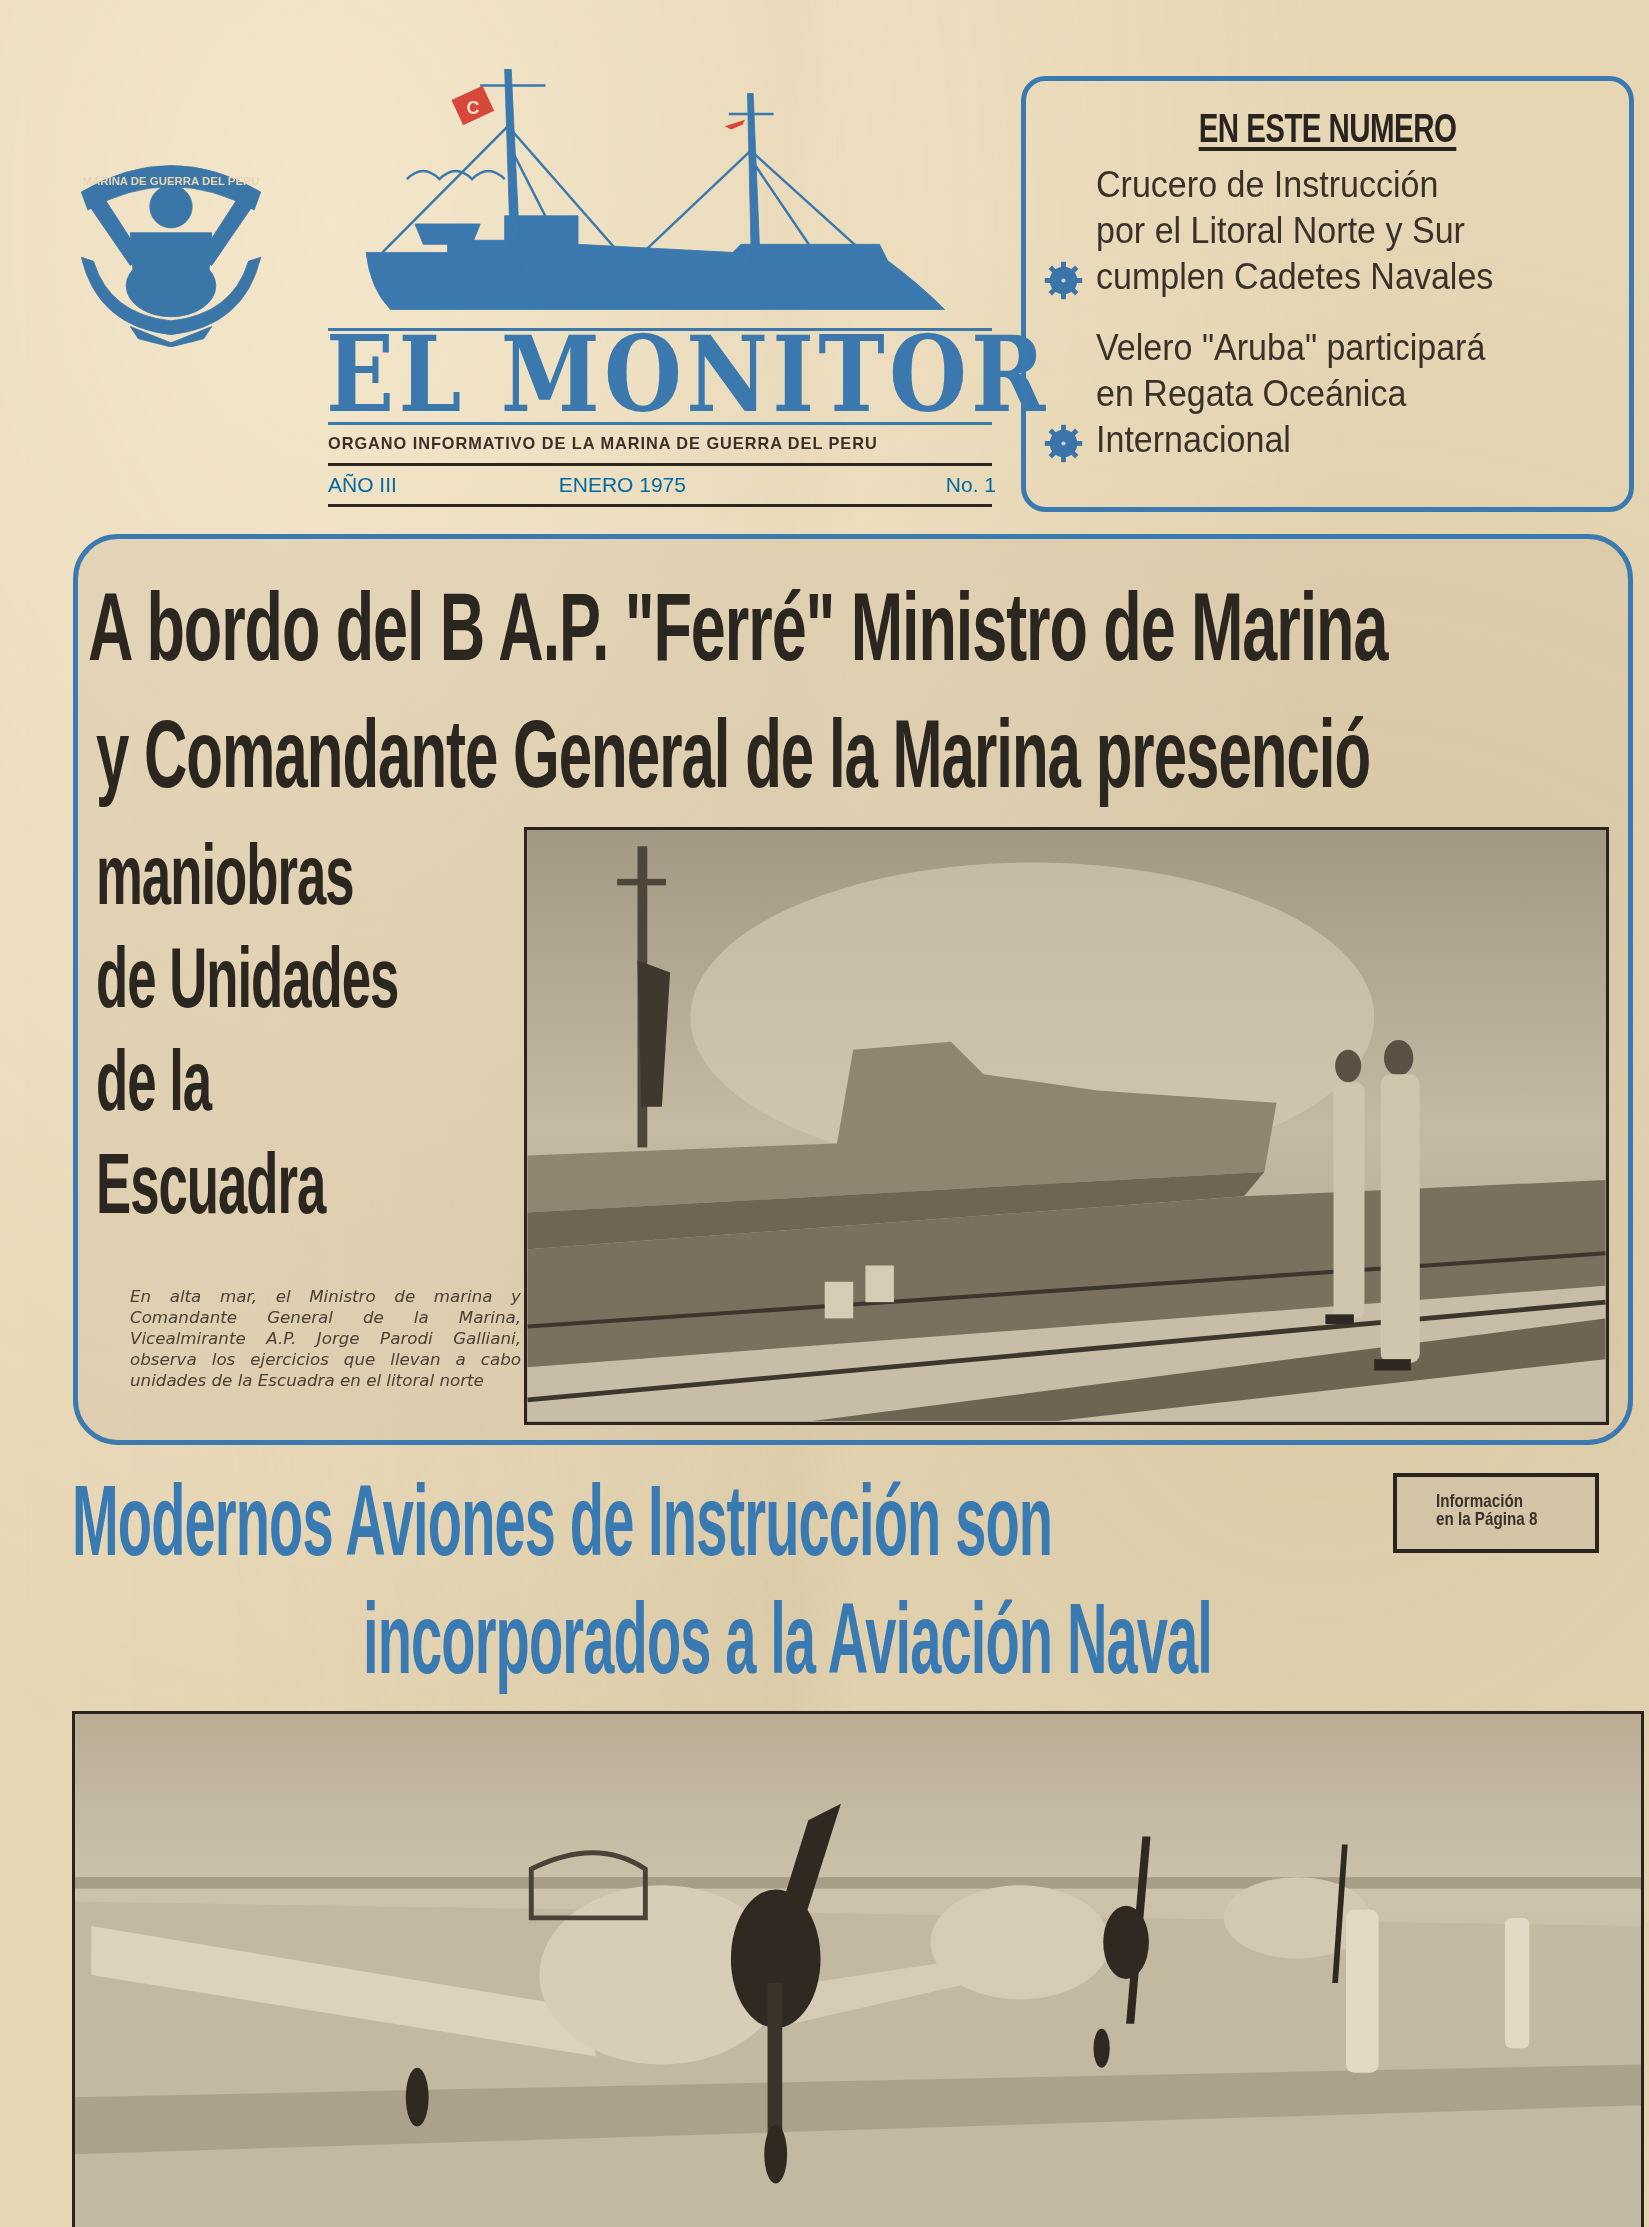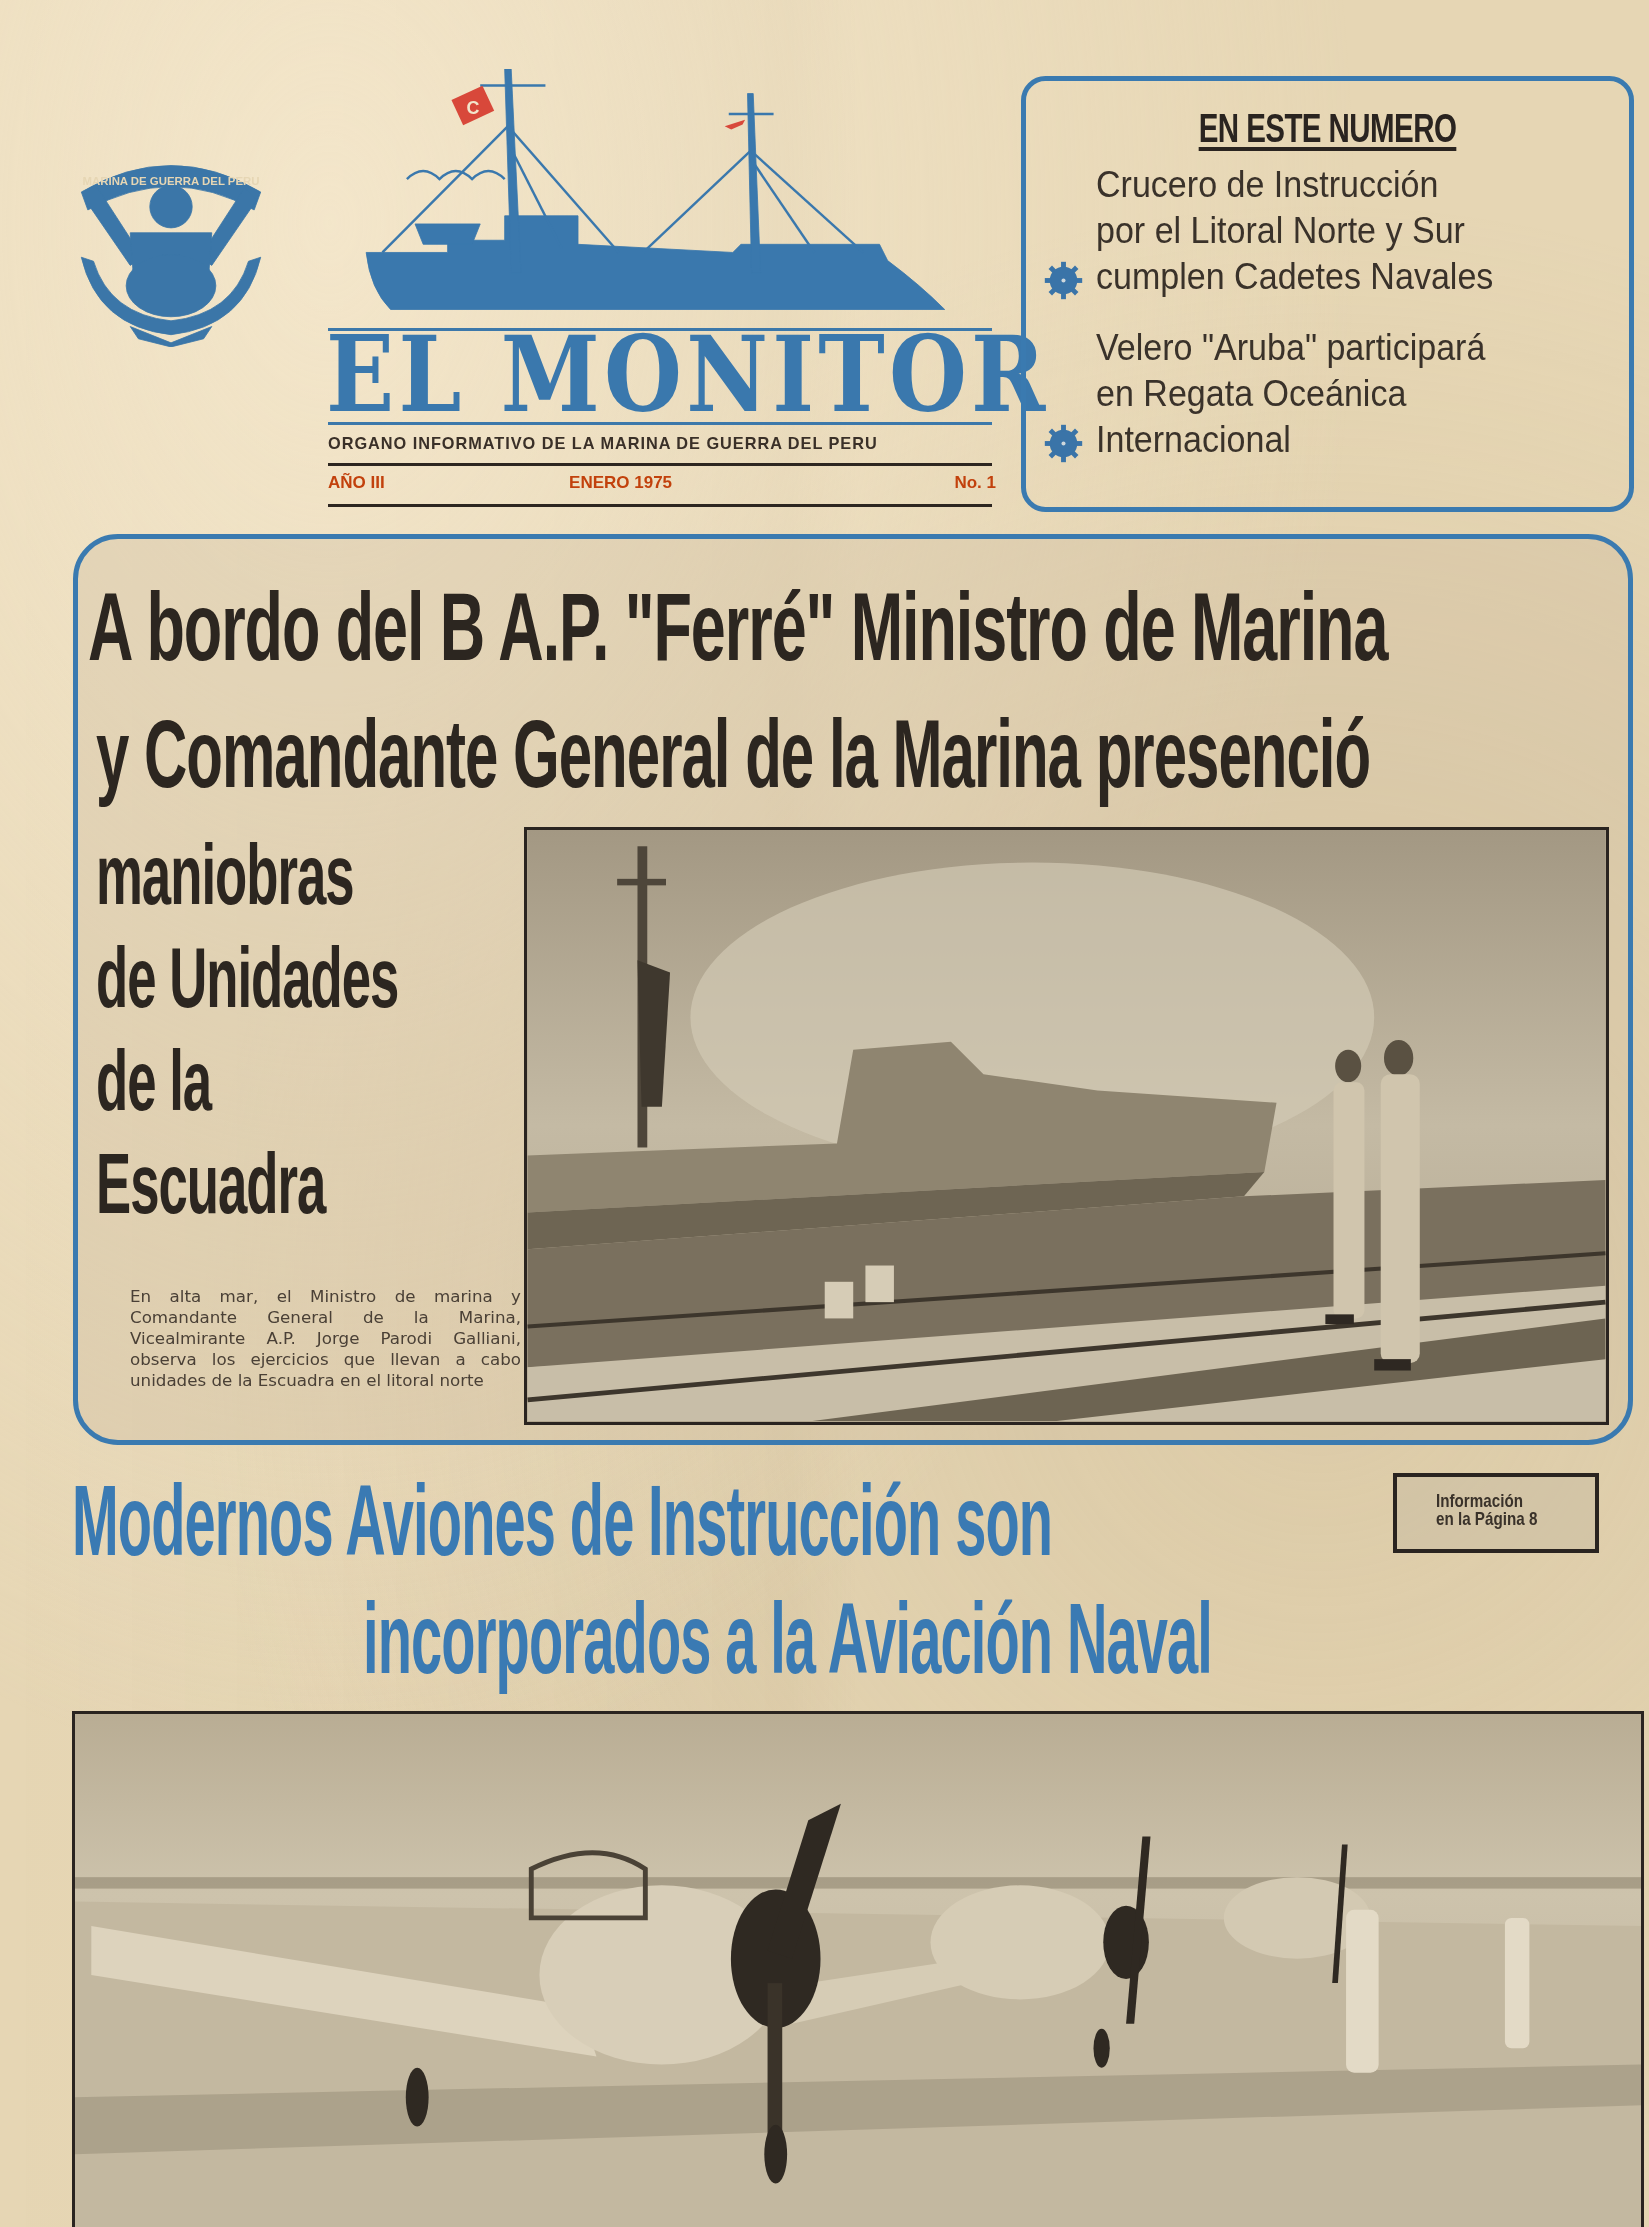--- a/index.html
+++ b/index.html
@@ -28,21 +28,21 @@
   .subtitle {
     left: 328px; top: 434px; width: 668px;
     font-family: "Liberation Sans", sans-serif; font-size: 17px; font-weight: bold;
     color: #3a3028; letter-spacing: 1px; white-space: nowrap;
     transform: scaleX(0.96); transform-origin: left center;
   }
   .dark-rule { background: #2d2620; height: 3.3px; }
   .issue-row {
     left: 328px; top: 473px; width: 668px; height: 24.4px;
     display: flex; justify-content: space-between;
-    font-size: 17px; font-weight: bold; color: #c2410c;
+    font-size: 21px; font-weight: normal; color: #0369a1;
   }
 
   
   .index-box {
     left: 1021px; top: 64px; width: 613px; height: 436px;
     border: 5.7px solid #3a7ab0; border-radius: 24.4px; box-sizing: border-box; margin-top: 12px;
   }
   .index-title {
     position: absolute; left: 0; right: 0; top: 24.4px; text-align: center;
     font-family: "Liberation Sans", sans-serif; font-weight: bold; font-size: 41px;
@@ -72,21 +72,21 @@
   .hl-side { left: 96px; top: 823px; font-size: 85px; line-height: 103px; transform: scaleX(0.62); letter-spacing: -1.6px; }
   .hl-side div { height: 103px; }
 
   .photo-ship {
     left: 524px; top: 827px; width: 1085px; height: 598px;
     border: 3.3px solid #2a2420; box-sizing: border-box; overflow: hidden;
     background: #b2a68e;
   }
   .caption {
     left: 130px; top: 1286px; width: 391px;
-    font-family: "DejaVu Sans", sans-serif; font-size: 16.7px;
+    font-family: "DejaVu Sans", sans-serif; font-style: italic; font-size: 16.7px;
     line-height: 21px; color: #4a4036; text-align: justify;
   }
 
   
   .hl-blue {
     font-family: "Liberation Sans", sans-serif; font-weight: bold; color: #3a7ab3;
     white-space: nowrap; transform-origin: left top; letter-spacing: -1.6px;
   }
   .hlb1 { left: 72px; top: 1467px; font-size: 101px; line-height: 106px; transform: scaleX(0.555); }
   .hlb2 { left: 363px; top: 1585px; font-size: 101px; line-height: 106px; transform: scaleX(0.555); }

